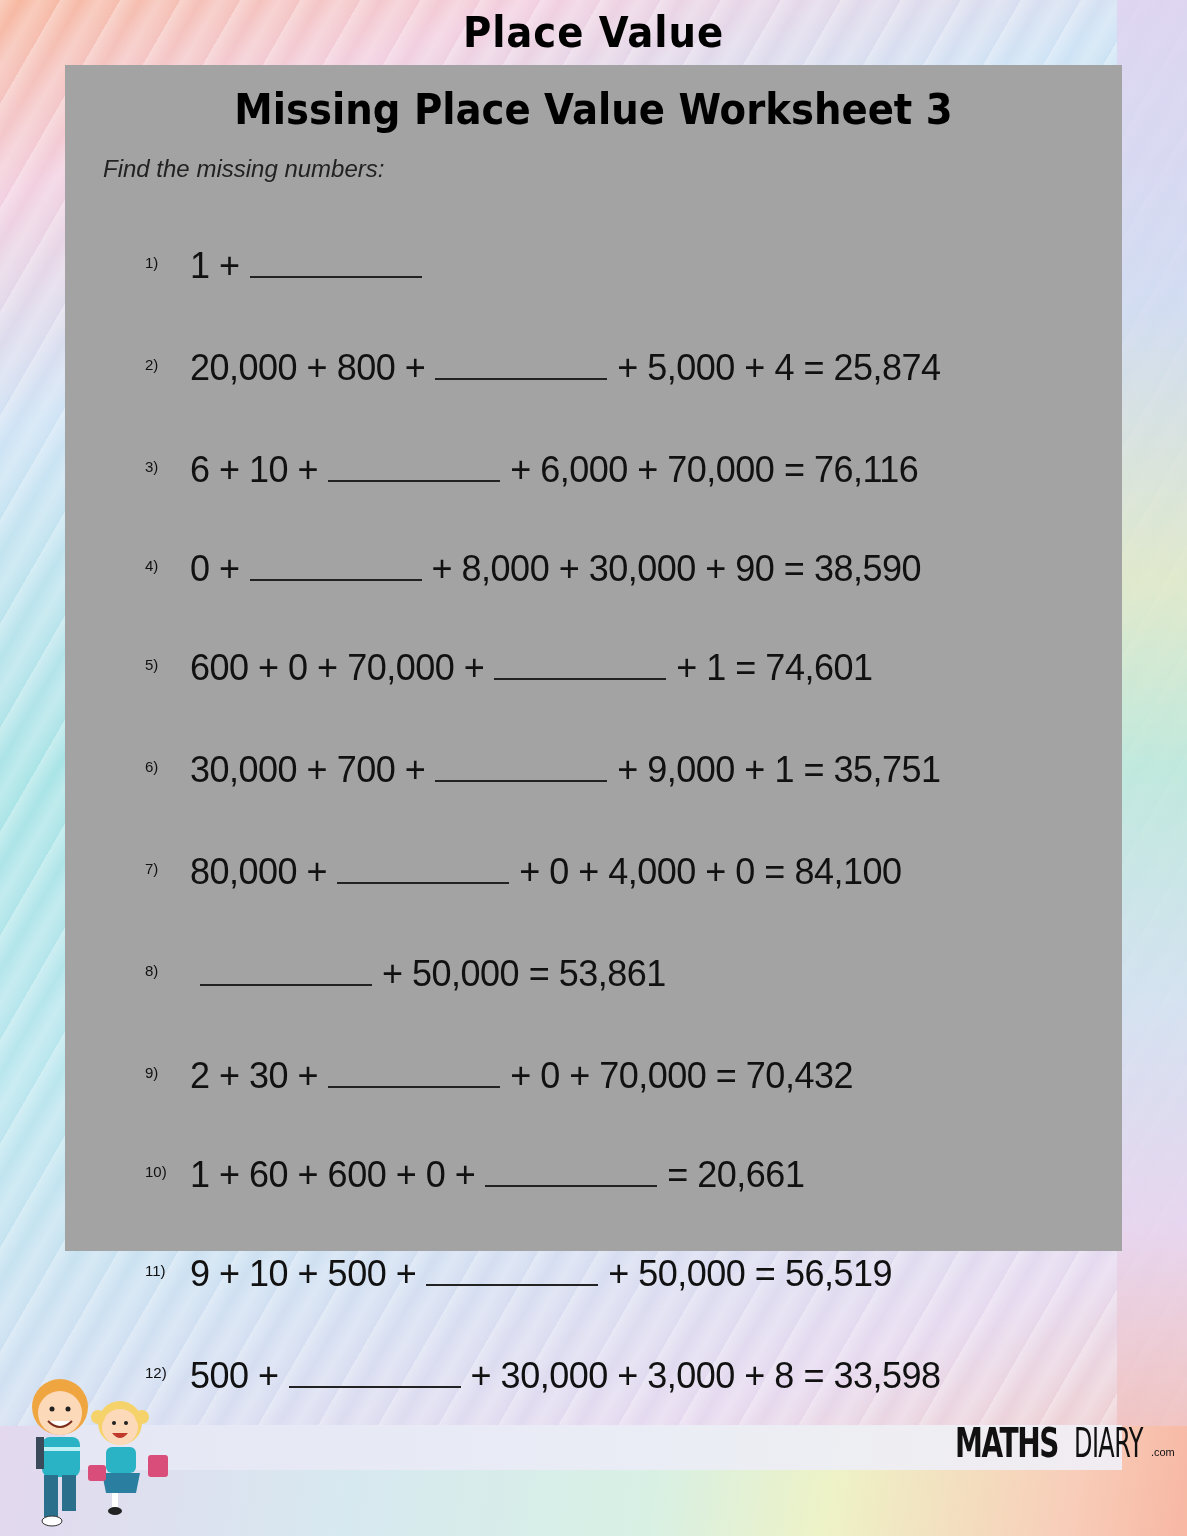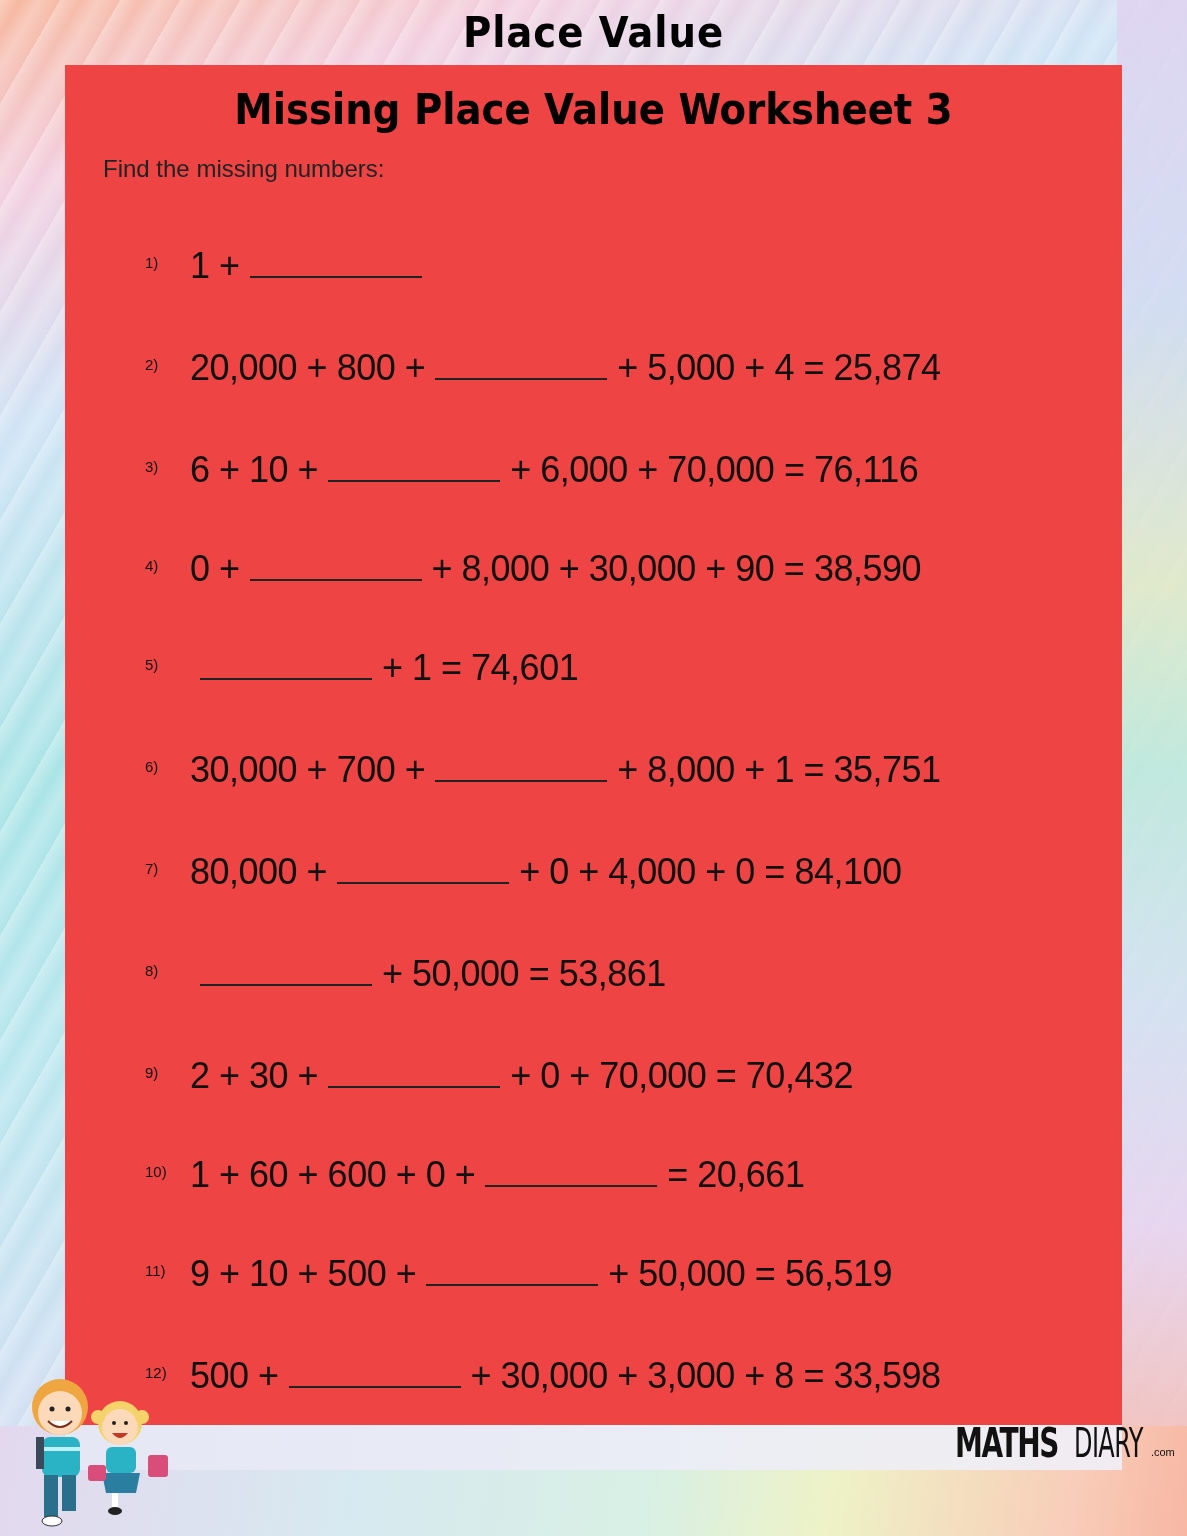--- a/index.html
+++ b/index.html
@@ -18,34 +18,34 @@
     .bg-bottom {
       position: absolute; left: 0; bottom: 0; width: 1187px; height: 110px;
       background: linear-gradient(100deg, #e3d8ee 0%, #d7e9f0 30%, #d8f0e4 55%, #eef2c6 70%, #f8cdb9 90%, #f7b7a3 100%);
     }
     .site-title {
       position: absolute; top: 8px; left: 0; width: 1187px; text-align: center;
       font-family: "DejaVu Sans", sans-serif; font-weight: bold; font-size: 42px;
       letter-spacing: 1px; color: #000; transform: scaleX(0.92);
     }
     .panel {
-      position: absolute; left: 65px; top: 65px; width: 1057px; height: 1360px;
-      background: #ef4444;
+      position: absolute; left: 65px; top: 65px; width: 1057px; height: 1186px;
+      background: #a3a3a3;
     }
     .panel-fade {
       position: absolute; left: 65px; top: 1425px; width: 1057px; height: 45px;
       background: linear-gradient(90deg, rgba(230,232,245,0.9), rgba(240,240,248,0.9));
     }
     .worksheet-title {
       position: absolute; top: 20px; left: 0; width: 1057px; text-align: center;
       font-family: "DejaVu Sans", sans-serif; font-weight: bold; font-size: 42px;
       color: #000; transform: scaleX(0.92);
     }
     .instructions {
-      position: absolute; top: 90px; left: 38px; font-size: 24px; color: #222;
+      position: absolute; top: 90px; left: 38px; font-size: 24px; color: #222; font-style: italic;
     }
     .problems { position: absolute; left: 80px; top: 180px; width: 960px; }
     .problem {
       position: absolute; left: 0; height: 60px; display: flex; align-items: baseline;
       white-space: nowrap; color: #111;
     }
     .num { font-size: 15px; width: 45px; display: inline-block; position: relative; top: -10px; }
     .expr { font-size: 36px; letter-spacing: -0.5px; }
     .blank {
       display: inline-block; width: 172px; border-bottom: 2.5px solid #222;
@@ -92,28 +92,29 @@
       <span class="expr">+ 6,000 + 70,000 = 76,116</span>
     </div>
     <div class="problem" style="top:303px">
       <span class="num">4)</span>
       <span class="expr">0 +</span>
       <span class="blank"></span>
       <span class="expr">+ 8,000 + 30,000 + 90 = 38,590</span>
     </div>
     <div class="problem" style="top:402px">
       <span class="num">5)</span>
+      <span class="expr">600 + 0 + 70,000 +</span>
       <span class="blank"></span>
       <span class="expr">+ 1 = 74,601</span>
     </div>
     <div class="problem" style="top:504px">
       <span class="num">6)</span>
       <span class="expr">30,000 + 700 +</span>
       <span class="blank"></span>
-      <span class="expr">+ 8,000 + 1 = 35,751</span>
+      <span class="expr">+ 9,000 + 1 = 35,751</span>
     </div>
     <div class="problem" style="top:606px">
       <span class="num">7)</span>
       <span class="expr">80,000 +</span>
       <span class="blank"></span>
       <span class="expr">+ 0 + 4,000 + 0 = 84,100</span>
     </div>
     <div class="problem" style="top:708px">
       <span class="num">8)</span>
       <span class="blank"></span>

